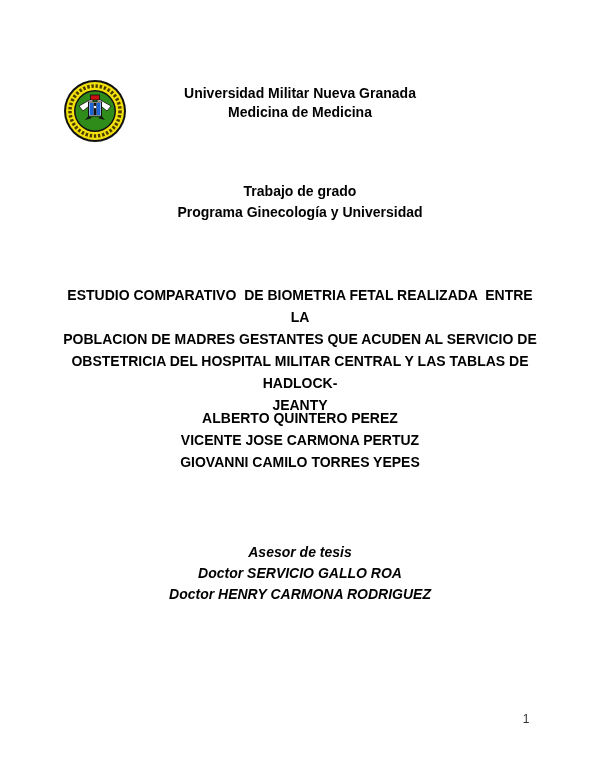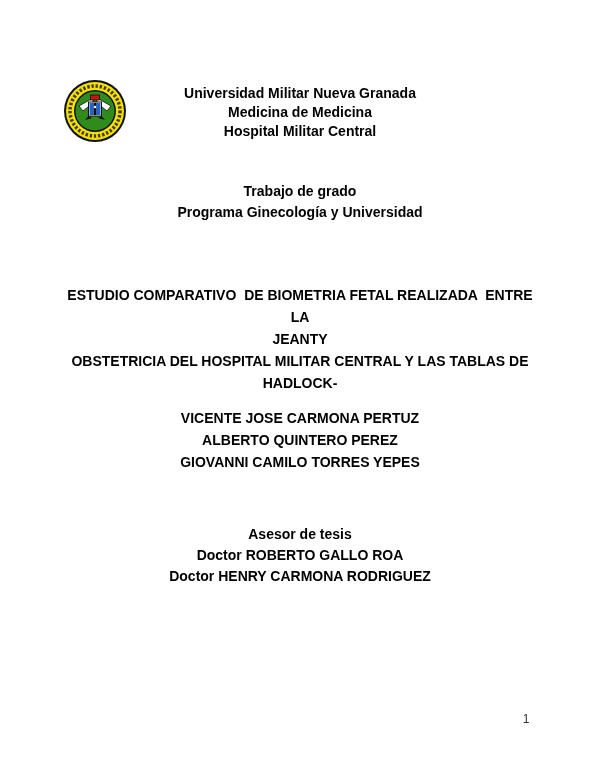--- a/index.html
+++ b/index.html
@@ -30,21 +30,21 @@
     text-align: center;
     font-weight: 700;
     font-size: 14px;
     color: #000000;
   }
   .header-block   { top: 84px;  line-height: 19px; }
   .program-block  { top: 181px; line-height: 21px; }
   .title-block    { top: 284px; line-height: 22px; }
   .title-block .line { white-space: pre-wrap; }
   .authors-block  { top: 407px; line-height: 22px; }
-  .advisor-block  { top: 524px; line-height: 21px; }
+  .advisor-block  { top: 542px; line-height: 21px; font-style: italic; }
   .year-block     { top: 652px; line-height: 22px; }
   .page-number {
     position: absolute;
     left: 496px;
     top: 712px;
     width: 60px;
     text-align: center;
     font-size: 12px;
     font-weight: 400;
     color: #333333;
@@ -80,42 +80,42 @@
       <circle cx="0" cy="-4" r="1.2" fill="#ffffff"></circle>
 
       <polygon points="-6.5,5 -10,9 -3,7" fill="#111111"></polygon>
       <polygon points="6.5,5 10,9 3,7" fill="#111111"></polygon>
     </svg>
   </div>
 
   <div class="textblock header-block">
     <div class="line">Universidad Militar Nueva Granada</div>
     <div class="line">Medicina de Medicina</div>
-    <div class="line">Hospital Militar Central</div>
   </div>
 
   <div class="textblock program-block">
     <div class="line">Trabajo de grado</div>
     <div class="line">Programa Ginecología y Universidad</div>
   </div>
 
   <div class="textblock title-block">
     <div class="line">ESTUDIO COMPARATIVO  DE BIOMETRIA FETAL REALIZADA  ENTRE LA</div>
+    <div class="line">POBLACION DE MADRES GESTANTES QUE ACUDEN AL SERVICIO DE</div>
+    <div class="line">OBSTETRICIA DEL HOSPITAL MILITAR CENTRAL Y LAS TABLAS DE HADLOCK-</div>
     <div class="line">JEANTY</div>
-    <div class="line">OBSTETRICIA DEL HOSPITAL MILITAR CENTRAL Y LAS TABLAS DE HADLOCK-</div>
   </div>
 
   <div class="textblock authors-block">
+    <div class="line">ALBERTO QUINTERO PEREZ</div>
     <div class="line">VICENTE JOSE CARMONA PERTUZ</div>
-    <div class="line">ALBERTO QUINTERO PEREZ</div>
     <div class="line">GIOVANNI CAMILO TORRES YEPES</div>
   </div>
 
   <div class="textblock advisor-block">
     <div class="line">Asesor de tesis</div>
-    <div class="line">Doctor ROBERTO GALLO ROA</div>
+    <div class="line">Doctor SERVICIO GALLO ROA</div>
     <div class="line">Doctor HENRY CARMONA RODRIGUEZ</div>
   </div>
 
 
   <div class="page-number">1</div>
 
 </div>
 
 </body></html>

